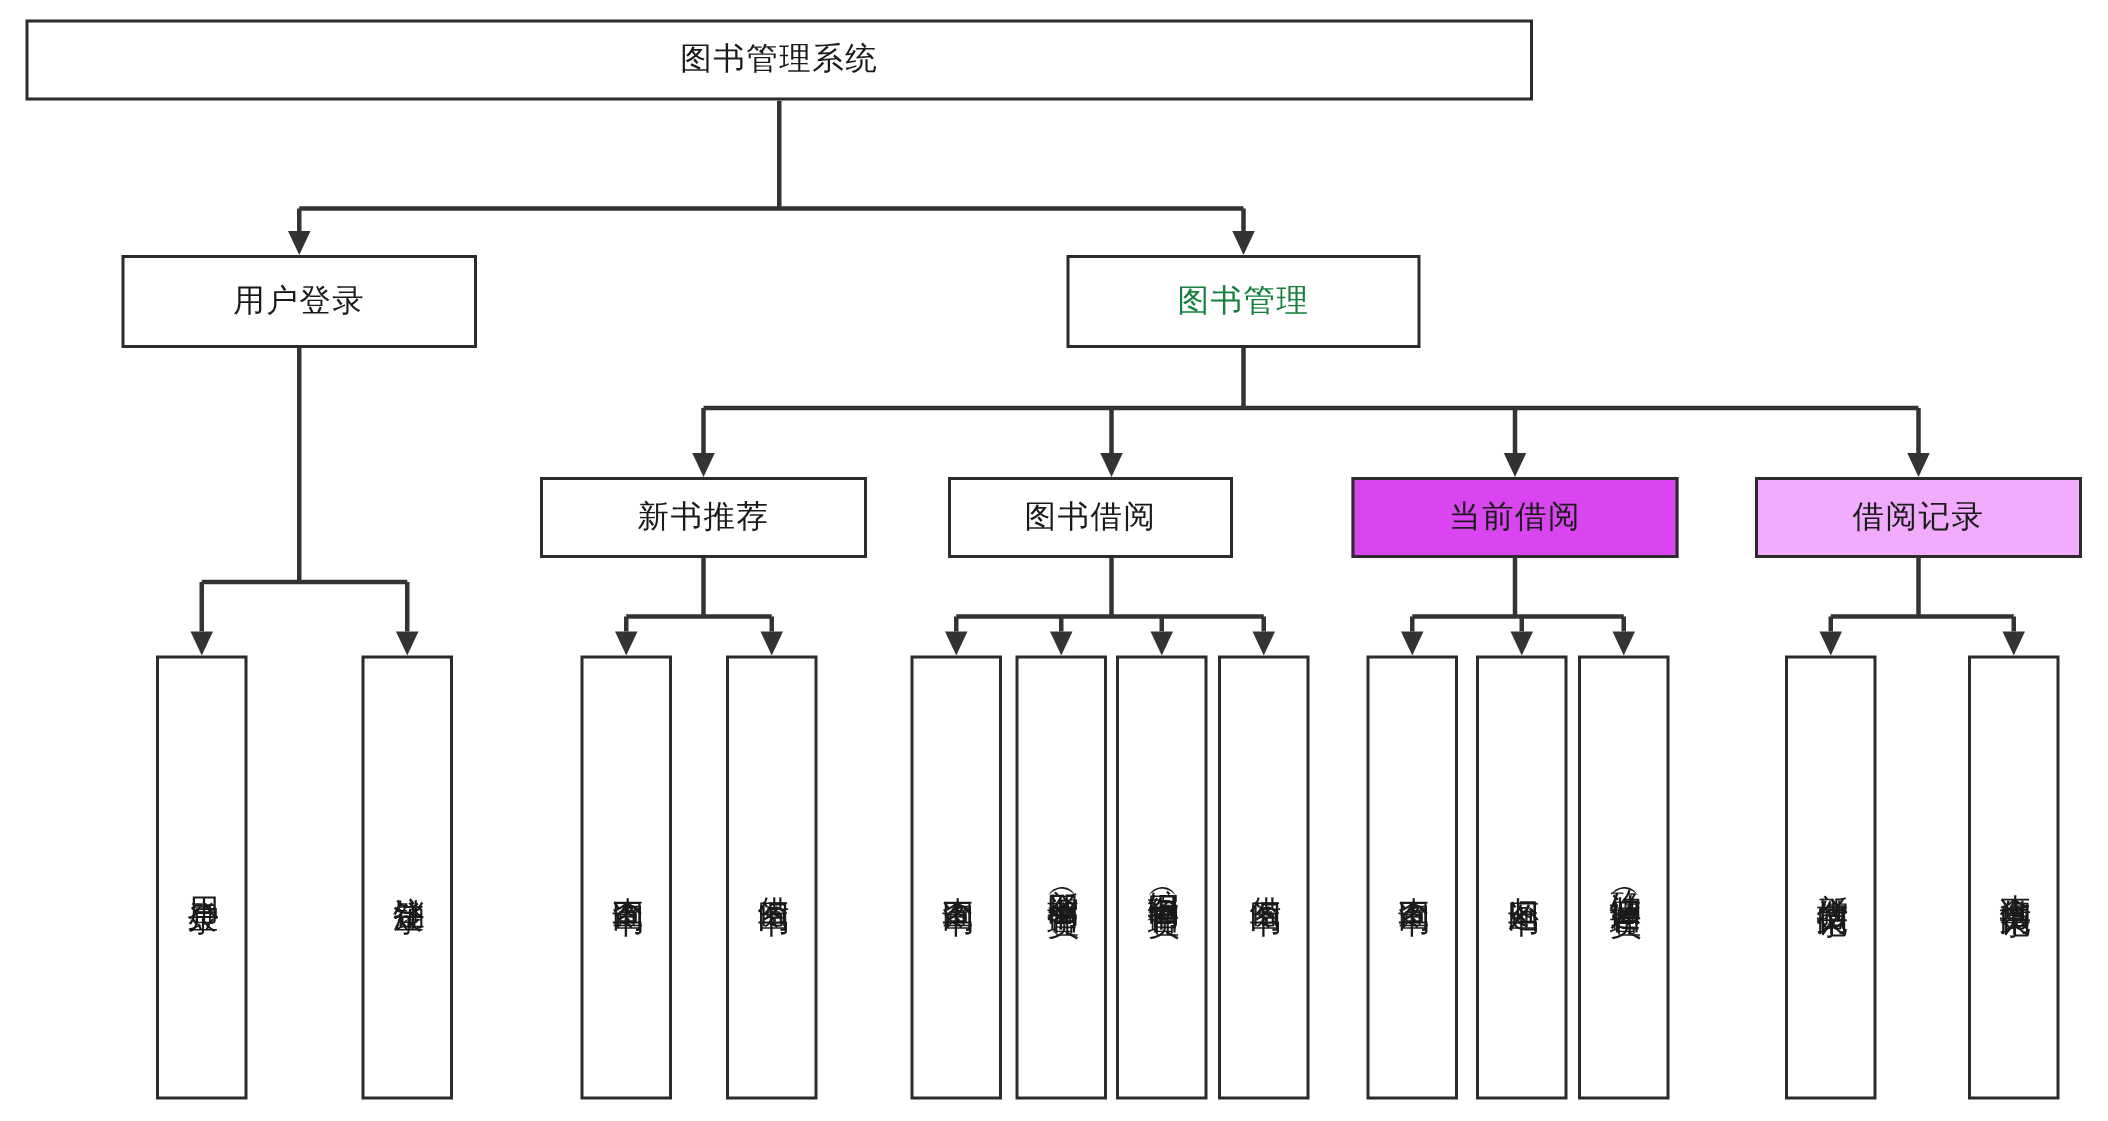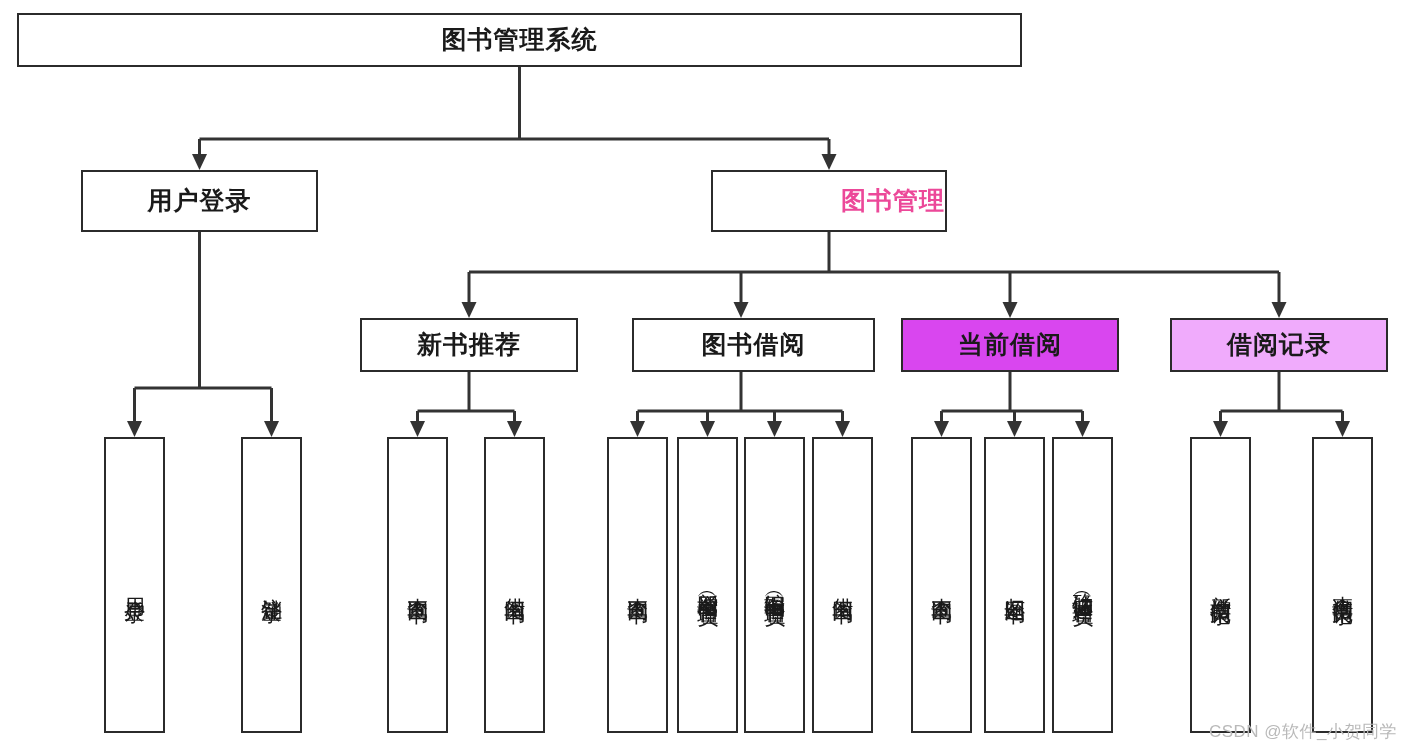--- a/index.html
+++ b/index.html
@@ -30,25 +30,24 @@
     position: absolute;
     box-sizing: border-box;
     background: #ffffff;
     border: 2px solid #2b2b2b;
     display: flex;
     align-items: center;
     justify-content: center;
     color: #1a1a1a;
   }
   .node.h .label {
-    font-size: 25px;
+    font-size: 21px;
     line-height: 1.1;
     letter-spacing: 1px;
     white-space: nowrap;
-    font-weight: bold;
   }
   .node.v {
     align-items: center;
     justify-content: center;
   }
   .node.v .label {
     writing-mode: vertical-rl;
     text-orientation: upright;
     font-size: 21px;
     line-height: 1.35;
@@ -130,27 +129,27 @@
       </g>
   </svg>
 
   <div id="nodes">
       <div class="node h" style="left: 17px; top: 13px; width: 1005px; height: 54px; border-color: rgb(43, 43, 43); background: rgb(255, 255, 255); color: rgb(26, 26, 26);">
         <span class="label">图书管理系统</span>
       </div>
       <div class="node h" style="left: 81px; top: 170px; width: 237px; height: 62px; border-color: rgb(43, 43, 43); background: rgb(255, 255, 255); color: rgb(26, 26, 26);">
         <span class="label">用户登录</span>
       </div>
-      <div class="node h" style="left: 711px; top: 170px; width: 236px; height: 62px; border-color: rgb(43, 43, 43); background: rgb(255, 255, 255); color: #ec4899; justify-content: flex-end;">
+      <div class="node h" style="left: 711px; top: 170px; width: 236px; height: 62px; border-color: rgb(43, 43, 43); background: rgb(255, 255, 255); color: #15803d;">
         <span class="label">图书管理</span>
       </div>
       <div class="node h" style="left: 360px; top: 318px; width: 218px; height: 54px; border-color: rgb(43, 43, 43); background: rgb(255, 255, 255); color: rgb(26, 26, 26);">
         <span class="label">新书推荐</span>
       </div>
-      <div class="node h" style="left: 632px; top: 318px; width: 243px; height: 54px; border-color: rgb(43, 43, 43); background: rgb(255, 255, 255); color: rgb(26, 26, 26);">
+      <div class="node h" style="left: 632px; top: 318px; width: 190px; height: 54px; border-color: rgb(43, 43, 43); background: rgb(255, 255, 255); color: rgb(26, 26, 26);">
         <span class="label">图书借阅</span>
       </div>
       <div class="node h" style="left: 901px; top: 318px; width: 218px; height: 54px; border-color: rgb(43, 43, 43); background: #d946ef; color: rgb(26, 26, 26);">
         <span class="label">当前借阅</span>
       </div>
       <div class="node h" style="left: 1170px; top: 318px; width: 218px; height: 54px; border-color: rgb(43, 43, 43); background: #f0abfc; color: rgb(26, 26, 26);">
         <span class="label">借阅记录</span>
       </div>
       <div class="node v" style="left: 104px; top: 437px; width: 61px; height: 296px; border-color: rgb(43, 43, 43); background: rgb(255, 255, 255); color: rgb(26, 26, 26);">
         <span class="label">用户登录</span>
@@ -186,14 +185,13 @@
         <span class="label">确认归还（管理员）</span>
       </div>
       <div class="node v" style="left: 1190px; top: 437px; width: 61px; height: 296px; border-color: rgb(43, 43, 43); background: rgb(255, 255, 255); color: rgb(26, 26, 26);">
         <span class="label">新增借阅记录</span>
       </div>
       <div class="node v" style="left: 1312px; top: 437px; width: 61px; height: 296px; border-color: rgb(43, 43, 43); background: rgb(255, 255, 255); color: rgb(26, 26, 26);">
         <span class="label">查询借阅记录</span>
       </div>
     </div>
 
-  <div id="watermark">CSDN @软件_小贺同学</div>
 </div>
 
 </body></html>

